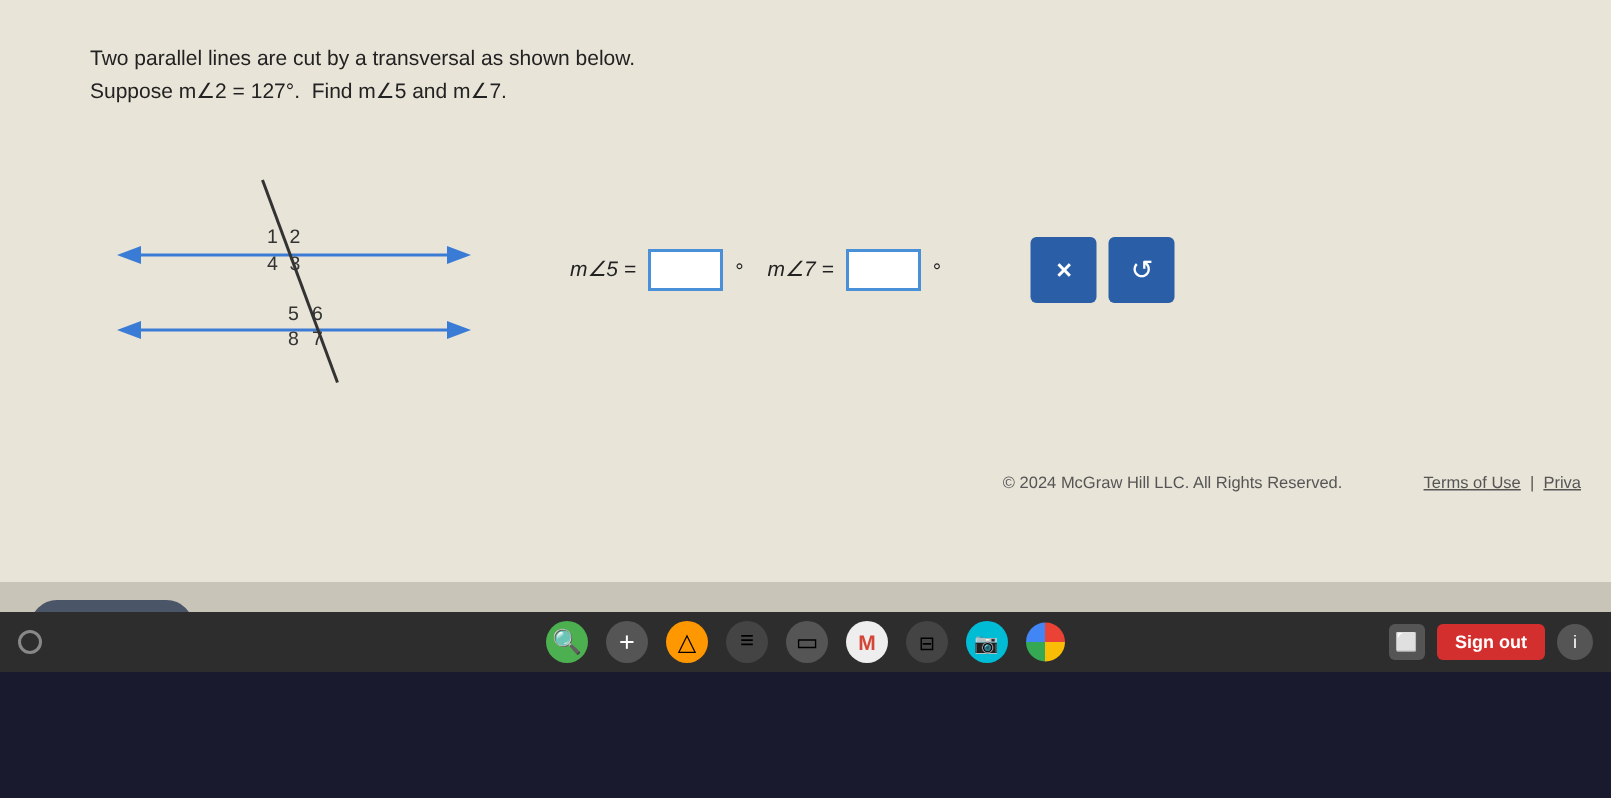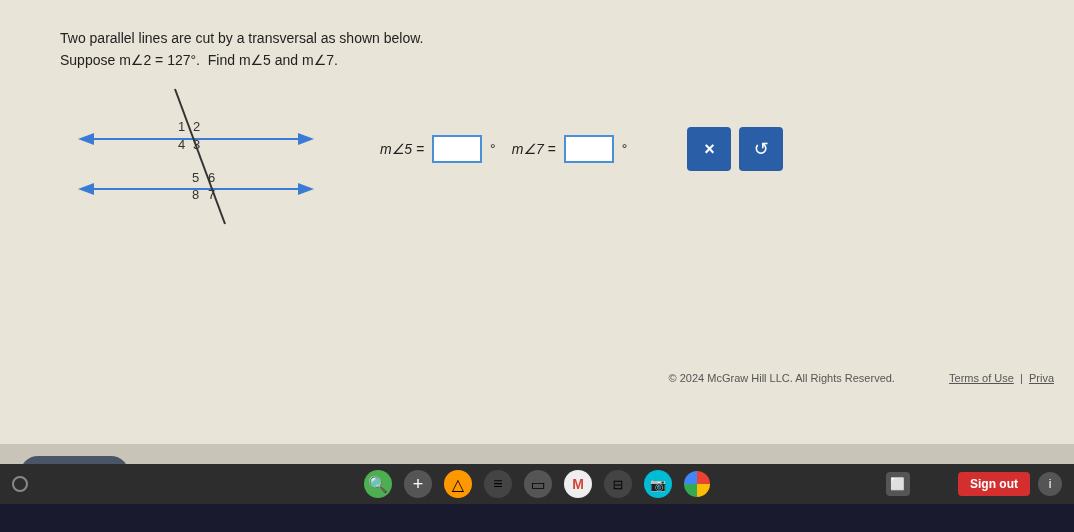--- a/index.html
+++ b/index.html
@@ -8,21 +8,21 @@
       width: 1074px;
       height: 532px;
       background: #1a1a2e;
       font-family: Arial, sans-serif;
       overflow: hidden;
       position: relative;
     }
 
     .screen {
       width: 1074px;
-      height: 504px;
+      height: 448px;
       position: relative;
     }
 
     
     .main-content {
       position: absolute;
       top: 0;
       left: 0;
       right: 0;
       bottom: 60px;
@@ -33,20 +33,21 @@
     .question-title {
       font-size: 14px;
       color: #222;
       font-weight: normal;
       margin-bottom: 6px;
     }
 
     .question-subtitle {
       font-size: 14px;
       color: #222;
+      margin-bottom: 30px;
     }
 
     .problem-area {
       display: flex;
       align-items: center;
       gap: 40px;
     }
 
     
     .diagram {
@@ -218,21 +219,20 @@
 
     .sign-out-btn {
       background: #d32f2f;
       color: white;
       border: none;
       padding: 5px 12px;
       border-radius: 4px;
       font-size: 12px;
       cursor: pointer;
       font-weight: bold;
-      margin-left: 40px;
     }
 
     .taskbar-small-icon {
       width: 24px;
       height: 24px;
       background: #555;
       border-radius: 4px;
       display: flex;
       align-items: center;
       justify-content: center;

